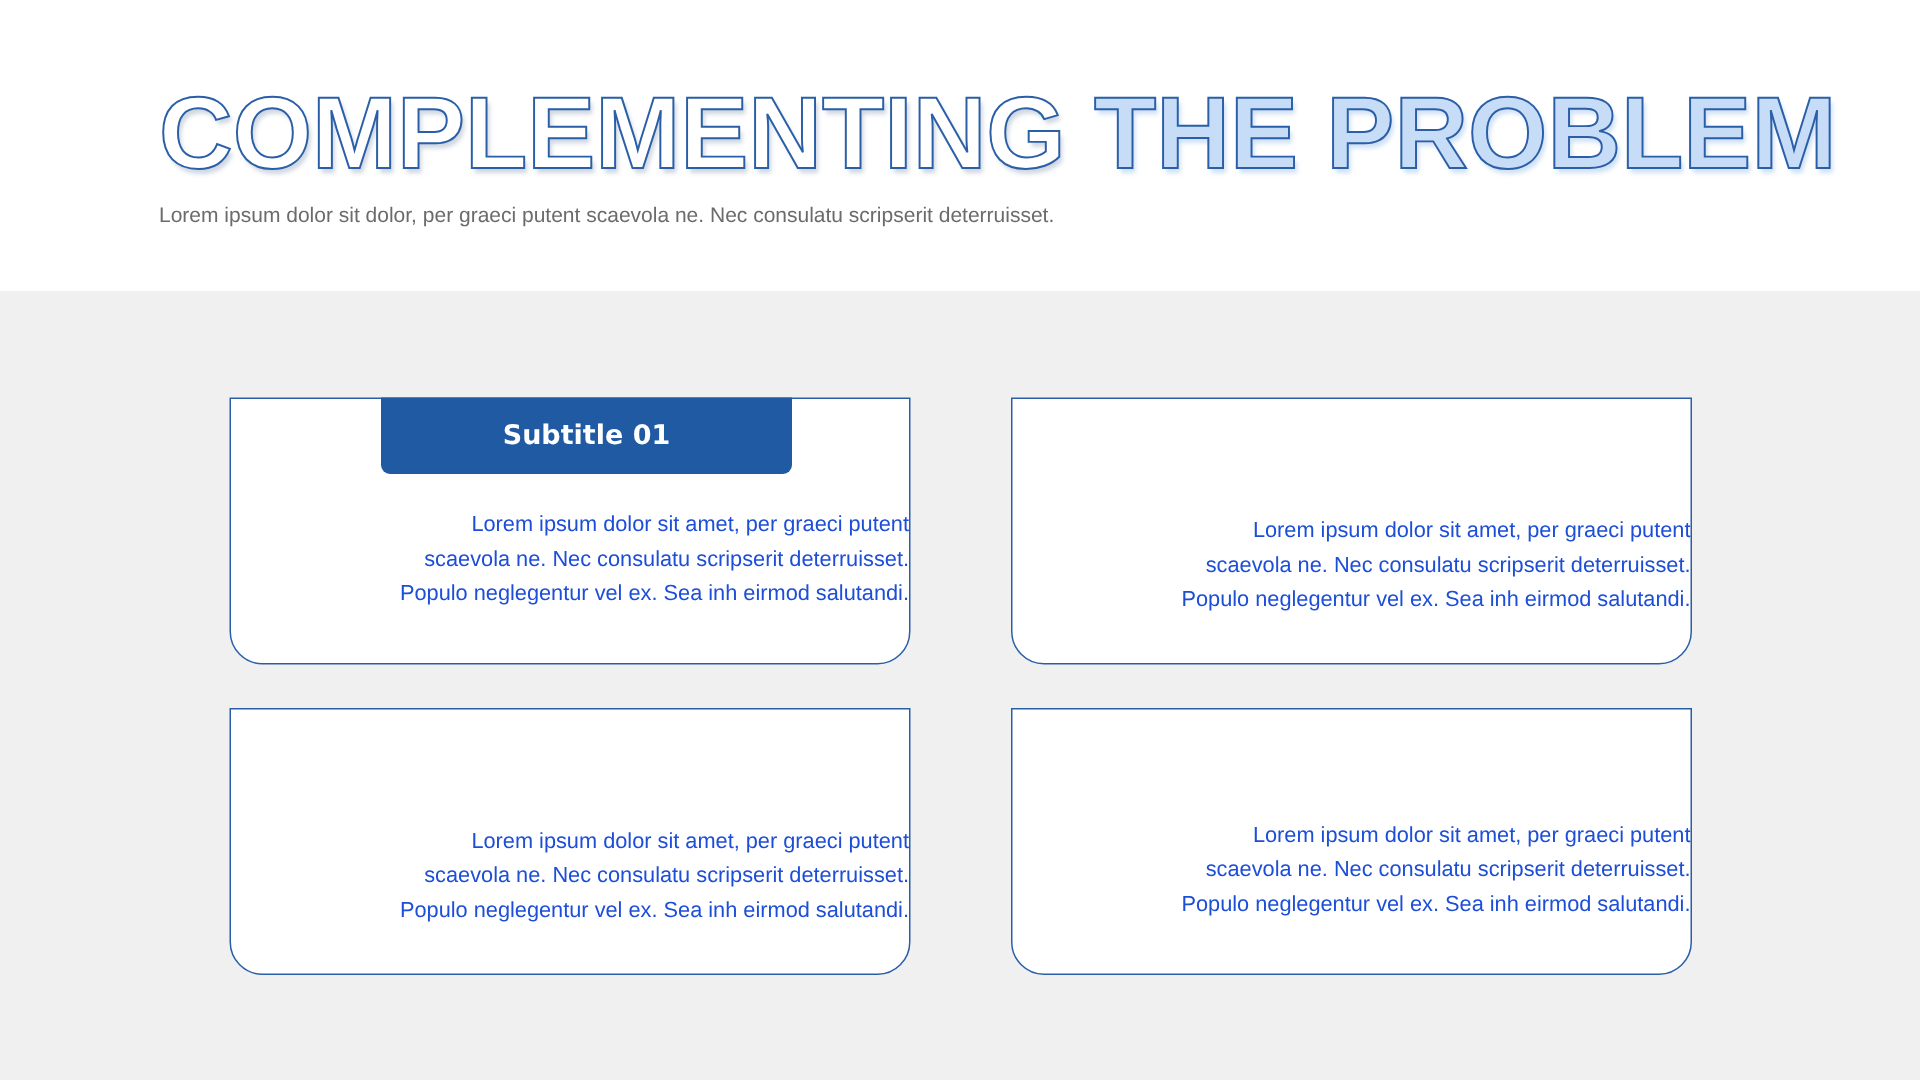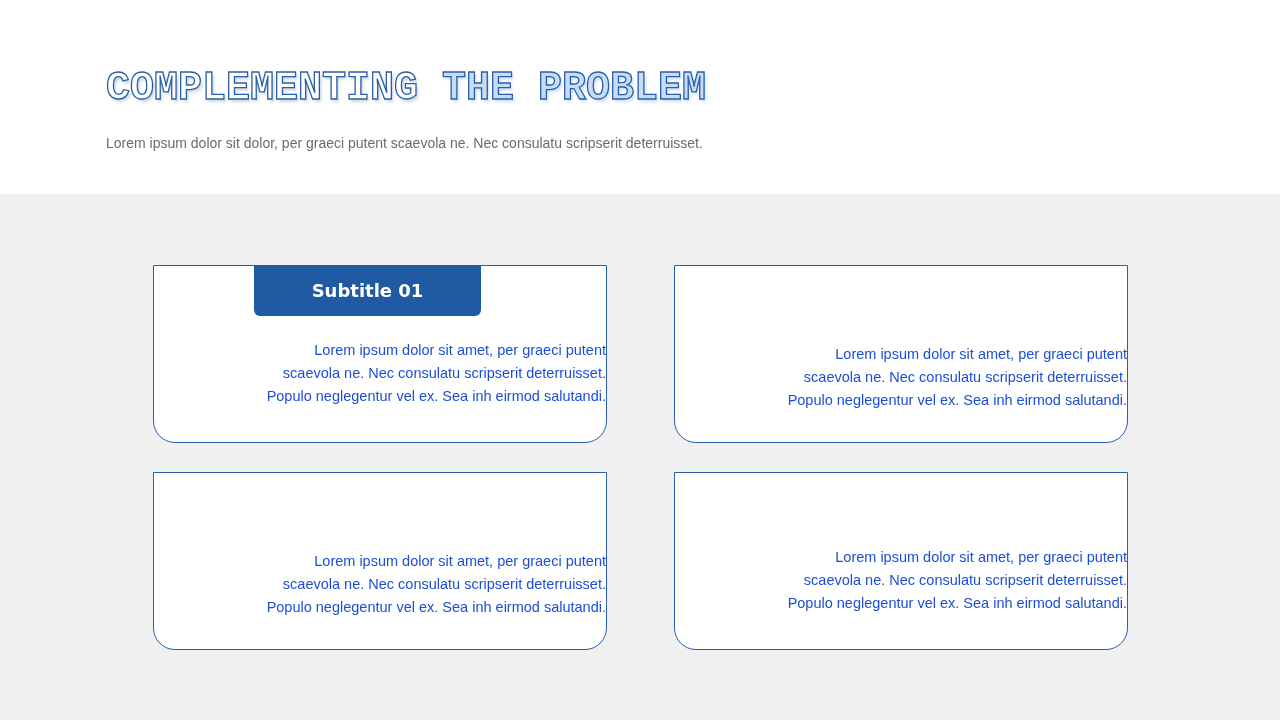--- a/index.html
+++ b/index.html
@@ -8,22 +8,22 @@
       position: relative;
       background: #f0f0f0;
       font-family: "Liberation Sans", sans-serif;
     }
     .header {
       position: absolute; left: 0; top: 0; width: 1280px; height: 194px;
       background: #ffffff;
     }
     .title {
       position: absolute; left: 106px; top: 56px;
-      font-family: Liberation Mono, monospace;
-      font-size: 40px; font-weight: bold; letter-spacing: 0px;
+      font-family: Liberation Sans, sans-serif;
+      font-size: 68px; font-weight: bold; letter-spacing: 0px;
       line-height: 66px; white-space: nowrap;
     }
     .title .w1 {
       color: #ffffff;
       -webkit-text-stroke: 1.3px #2a5fa8;
       text-shadow: 2px 3px 3px rgba(120,140,170,0.35);
     }
     .title .w2 {
       color: #c7dcf7;
       -webkit-text-stroke: 1.3px #2a5fa8;
@@ -33,21 +33,21 @@
       position: absolute; left: 106px; top: 135px;
       font-size: 14px; color: #6b6b6b; white-space: nowrap;
     }
     .card {
       position: absolute; width: 454px; height: 178px;
       background: #ffffff;
       border: 1.2px solid #2a5fa8;
       border-radius: 0 0 22px 22px;
     }
     .tab {
-      position: absolute; left: 100px; top: -1px; width: 227px; height: 51px;
+      position: absolute; left: 100px; top: -1px; width: 274px; height: 51px;
       border-radius: 0 0 6px 6px;
       display: flex; align-items: center; justify-content: center;
       color: #ffffff; font-family: "DejaVu Sans", sans-serif;
       font-weight: bold; font-size: 18px;
     }
     .card-text {
       position: absolute; left: 0; width: 100%;
       text-align: right; color: #1d4ed8; font-size: 14.5px; line-height: 23px;
     }
   </style>

